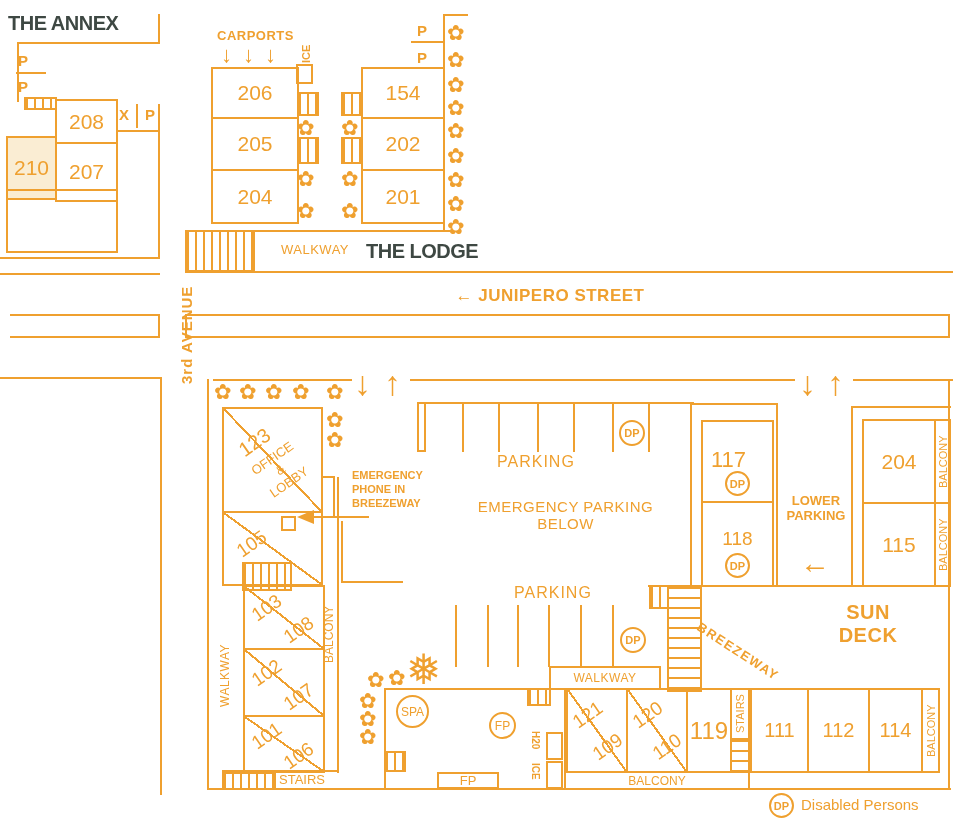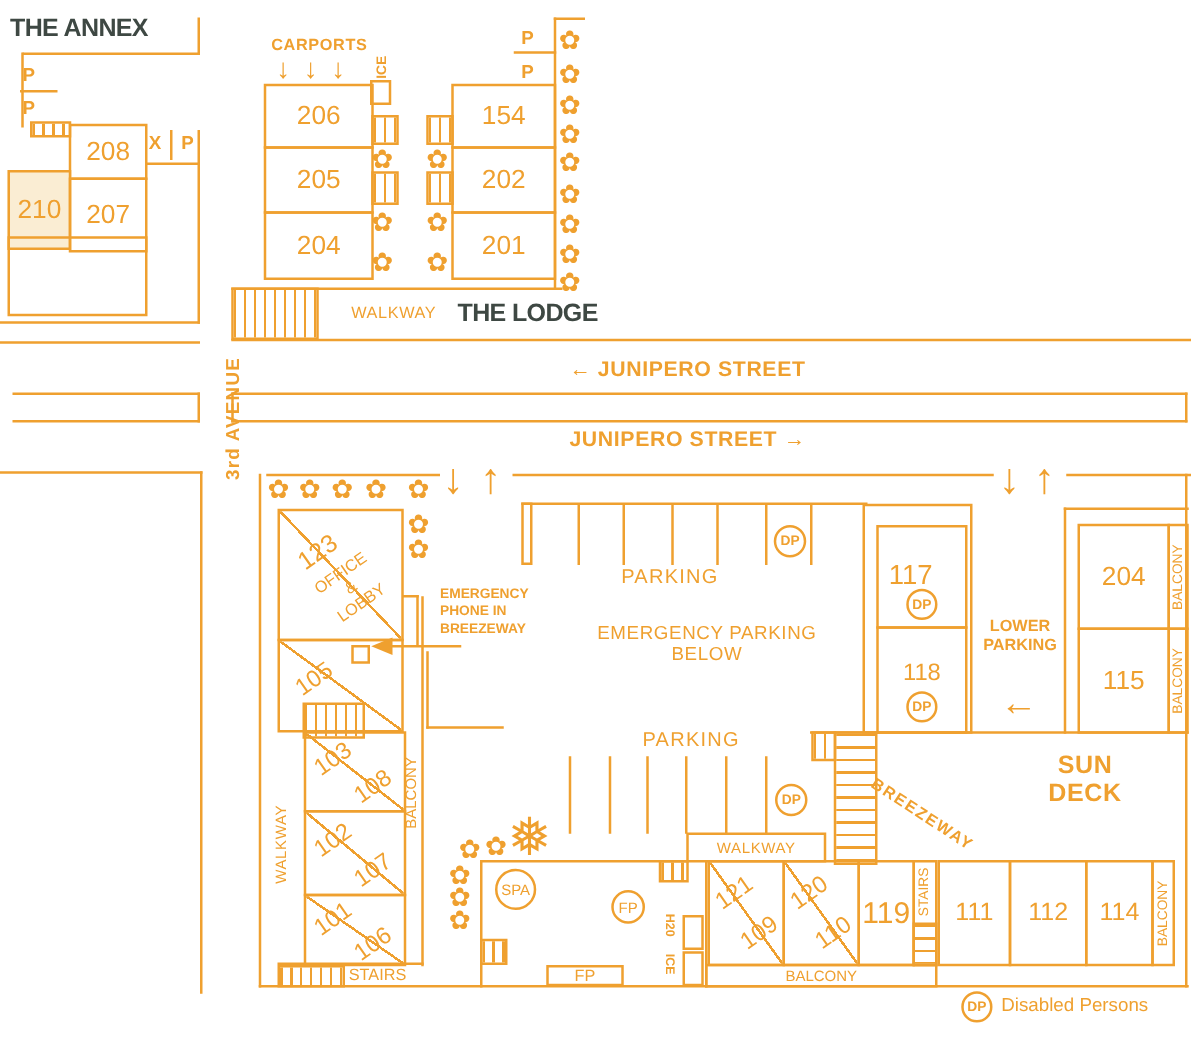--- a/index.html
+++ b/index.html
@@ -109,21 +109,20 @@
   <div class="vl" style="left:158px;top:104px;height:155px"></div>
   <div class="vl" style="left:160px;top:377px;height:418px"></div>
   <div class="lbl b vtx cen" style="left:172px;top:260px;height:150px;width:30px;font-size:15px;letter-spacing:1px">3rd AVENUE</div>
 
   <div class="hl" style="left:185px;top:271px;width:768px"></div>
   <div class="lbl b cen" style="left:420px;top:286px;width:260px;font-size:17px;letter-spacing:.5px">← JUNIPERO STREET</div>
   <div class="hl" style="left:185px;top:314px;width:765px"></div>
   <div class="hl" style="left:185px;top:336px;width:765px"></div>
   <div class="vl" style="left:185px;top:314px;height:24px"></div>
   <div class="vl" style="left:948px;top:314px;height:24px"></div>
-  <div class="lbl b cen" style="left:420px;top:342px;width:260px;font-size:17px;letter-spacing:.5px">JUNIPERO STREET →</div>
 
   <div class="hl" style="left:213px;top:379px;width:139px"></div>
   <div class="hl" style="left:410px;top:379px;width:385px"></div>
   <div class="hl" style="left:853px;top:379px;width:100px"></div>
   <div class="arrow" style="left:354px;top:366px;font-size:34px">↓</div>
   <div class="arrow" style="left:384px;top:366px;font-size:34px">↑</div>
   <div class="arrow" style="left:799px;top:366px;font-size:34px">↓</div>
   <div class="arrow" style="left:827px;top:366px;font-size:34px">↑</div>
 
   <div class="vl" style="left:207px;top:379px;height:411px"></div>

